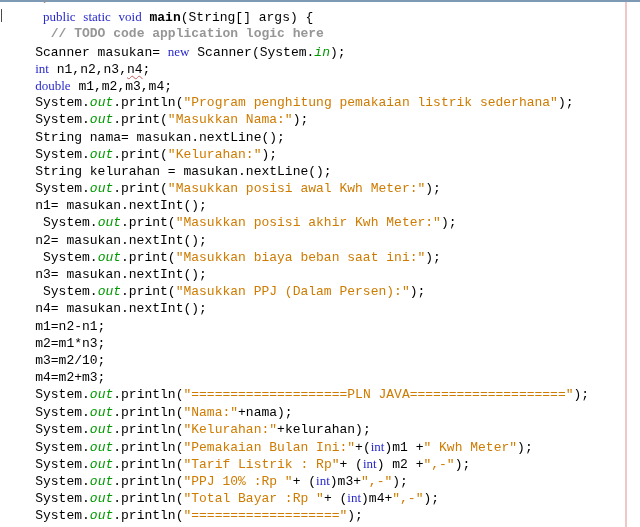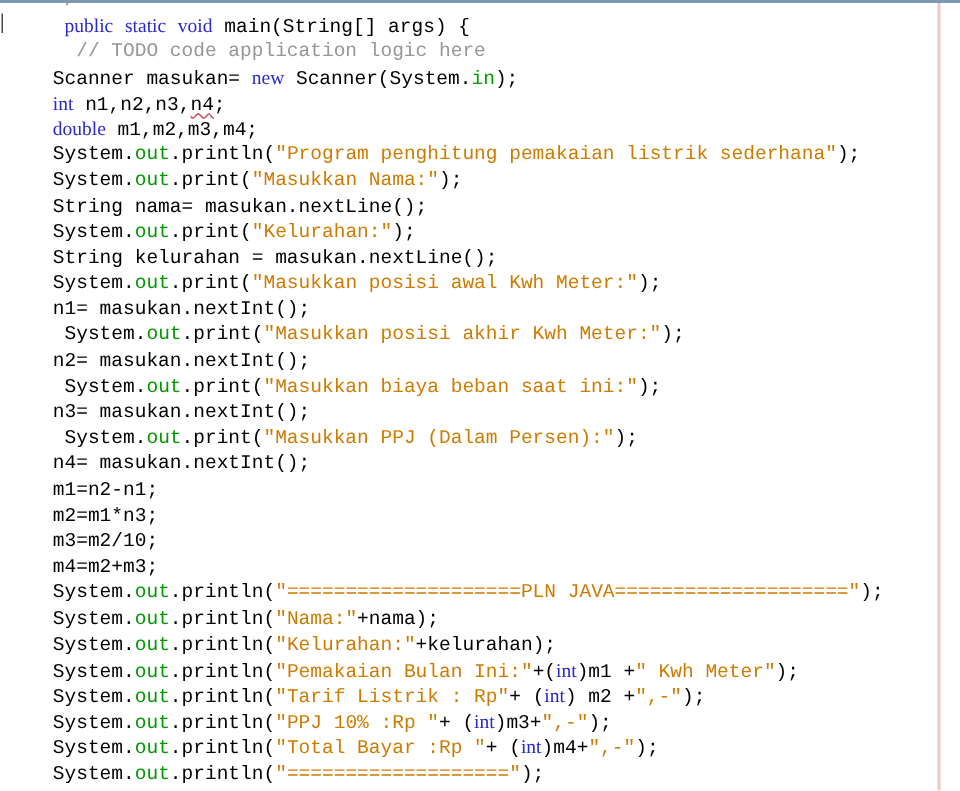--- a/index.html
+++ b/index.html
@@ -12,23 +12,23 @@
   .fold-tick{position:absolute;left:1px;top:9px;width:1px;height:13px;background:#4a4a4a;z-index:3;}
   .code{
     position:absolute;top:0;left:0;margin:-9px 0 0 0;padding:0 0 0 4px;
     font-family:"Liberation Mono","DejaVu Sans Mono",monospace;
     font-size:13px;line-height:17.2px;white-space:pre;z-index:2;color:var(--pln);
   }
   .line{height:17.2px;}
   .tok-pln{color:var(--pln);}
   .tok-kw{color:var(--kw);font-family:Liberation Serif, serif;}
   .tok-str{color:var(--str);}
-  .tok-com{color:var(--com);}
-  .tok-fld{color:var(--fld);}
-  .tok-dec{color:var(--pln);font-weight:normal;text-align:right;}
+  .tok-com{color:var(--com);font-weight:bold;}
+  .tok-fld{color:var(--fld);font-style:italic;}
+  .tok-dec{color:var(--pln);font-weight:bold;text-align:right;}
   .tok-err{
     color:var(--pln);
     text-decoration-line:underline;text-decoration-style:wavy;
     text-decoration-color:var(--err);text-decoration-thickness:1px;
     text-underline-offset:2px;
     text-align:center;
   }
 </style>
 </head>
 <body>

